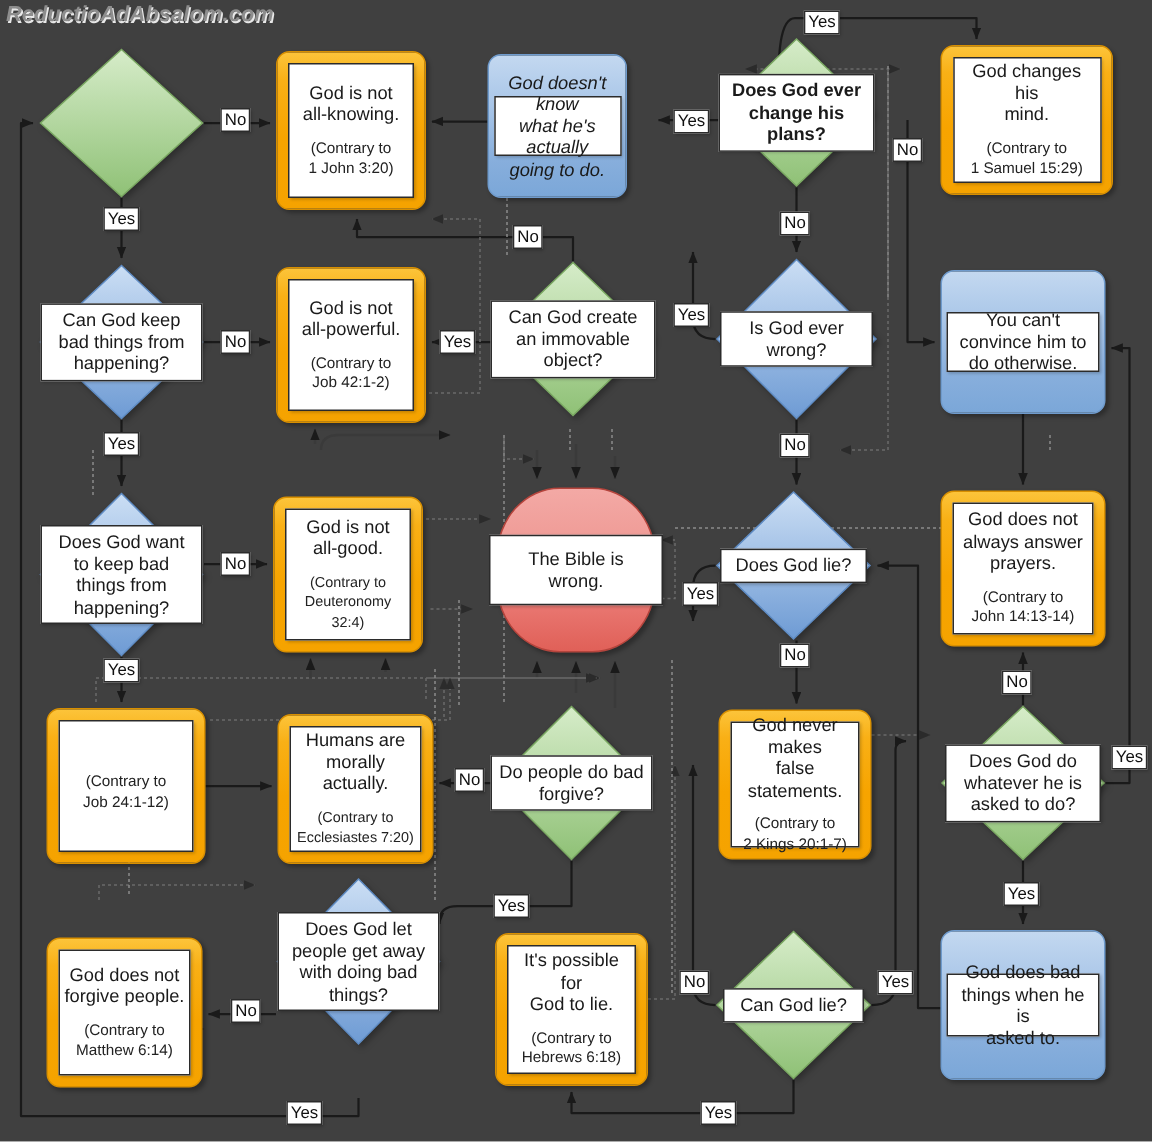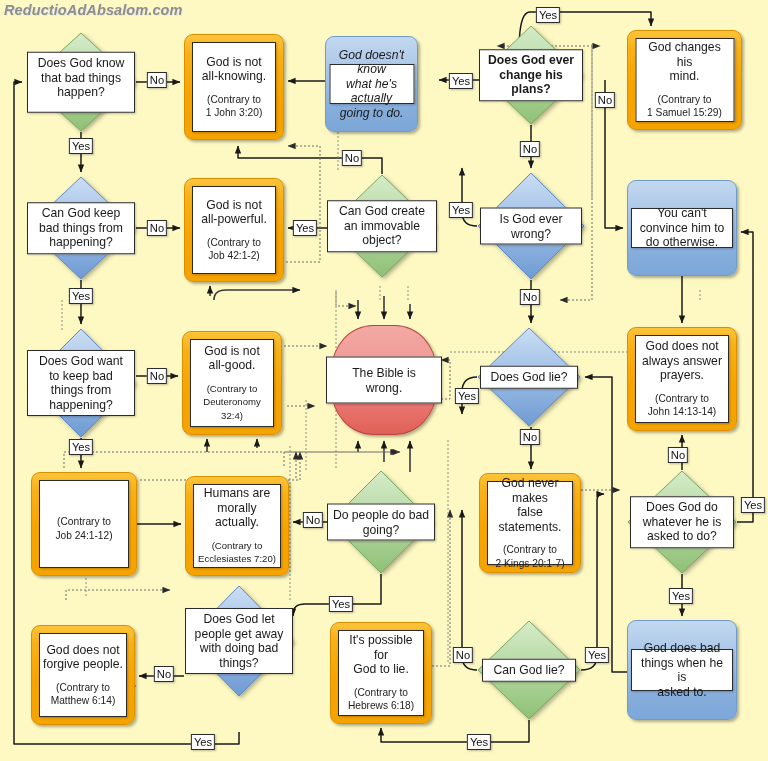--- a/index.html
+++ b/index.html
@@ -6,21 +6,21 @@
   html,body{margin:0;padding:0;background:#ffffff;}
   body{
     font-family:"Liberation Sans", sans-serif;
     -webkit-font-smoothing:antialiased;
   }
   #stage{
     position:relative;
     width:768px;
     height:761px;
     overflow:hidden;
-    background:#fef9c3;
+    background:#404040;
     box-sizing:border-box;
   }
   #edges{position:absolute;left:0;top:0;width:768px;height:761px;}
   #nodes{position:absolute;left:0;top:0;width:768px;height:761px;}
 
   .watermark{
     position:absolute;
     left:4px;top:2px;
     font-size:14.5px;
     font-style:italic;
@@ -280,26 +280,20 @@
         <svg viewBox="0 0 110 100" preserveAspectRatio="none">
           <defs>
               <linearGradient id="g1" x1="0" y1="0" x2="0" y2="1">
             <stop offset="0" stop-color="#d6ecc9"></stop>
                 <stop offset="1" stop-color="#8fc176"></stop>
               </linearGradient>
             </defs>
           <polygon points="55,1 109,50 55,99 1,50" fill="url(#g1)" stroke="#7aa862" stroke-width="1"></polygon>
         </svg>
       </div>
-      <div class="plate" style="width:108px;">
-        <div class="main">Does God know
-that bad things
-happen?</div>
-        <div class="ref"></div>
-      </div>
     </div>
 
     <div class="node boxnode" style="left:184px;top:34px;width:100px;height:106px;">
       <div class="shape orange"></div>
       <div class="plate">
         <div class="main">God is not
 all-knowing.</div>
         <div class="ref">(Contrary to
 1 John 3:20)</div>
       </div>
@@ -482,21 +476,21 @@
     </div>
 
     <div class="node diamond wide" style="left:329px;top:470px;width:104px;height:104px;">
       <div class="dia">
         <svg viewBox="0 0 104 104" preserveAspectRatio="none">
           <polygon points="52,1 103,52 52,103 1,52" fill="url(#g1)" stroke="#7aa862" stroke-width="1"></polygon>
         </svg>
       </div>
       <div class="plate" style="width:108px;">
         <div class="main">Do people do bad
-going?</div>
+forgive?</div>
 
       </div>
     </div>
 
     <div class="node boxnode" style="left:479px;top:473px;width:102px;height:100px;">
       <div class="shape orange"></div>
       <div class="plate">
         <div class="main">God never makes
 false statements.</div>
         <div class="ref">(Contrary to

